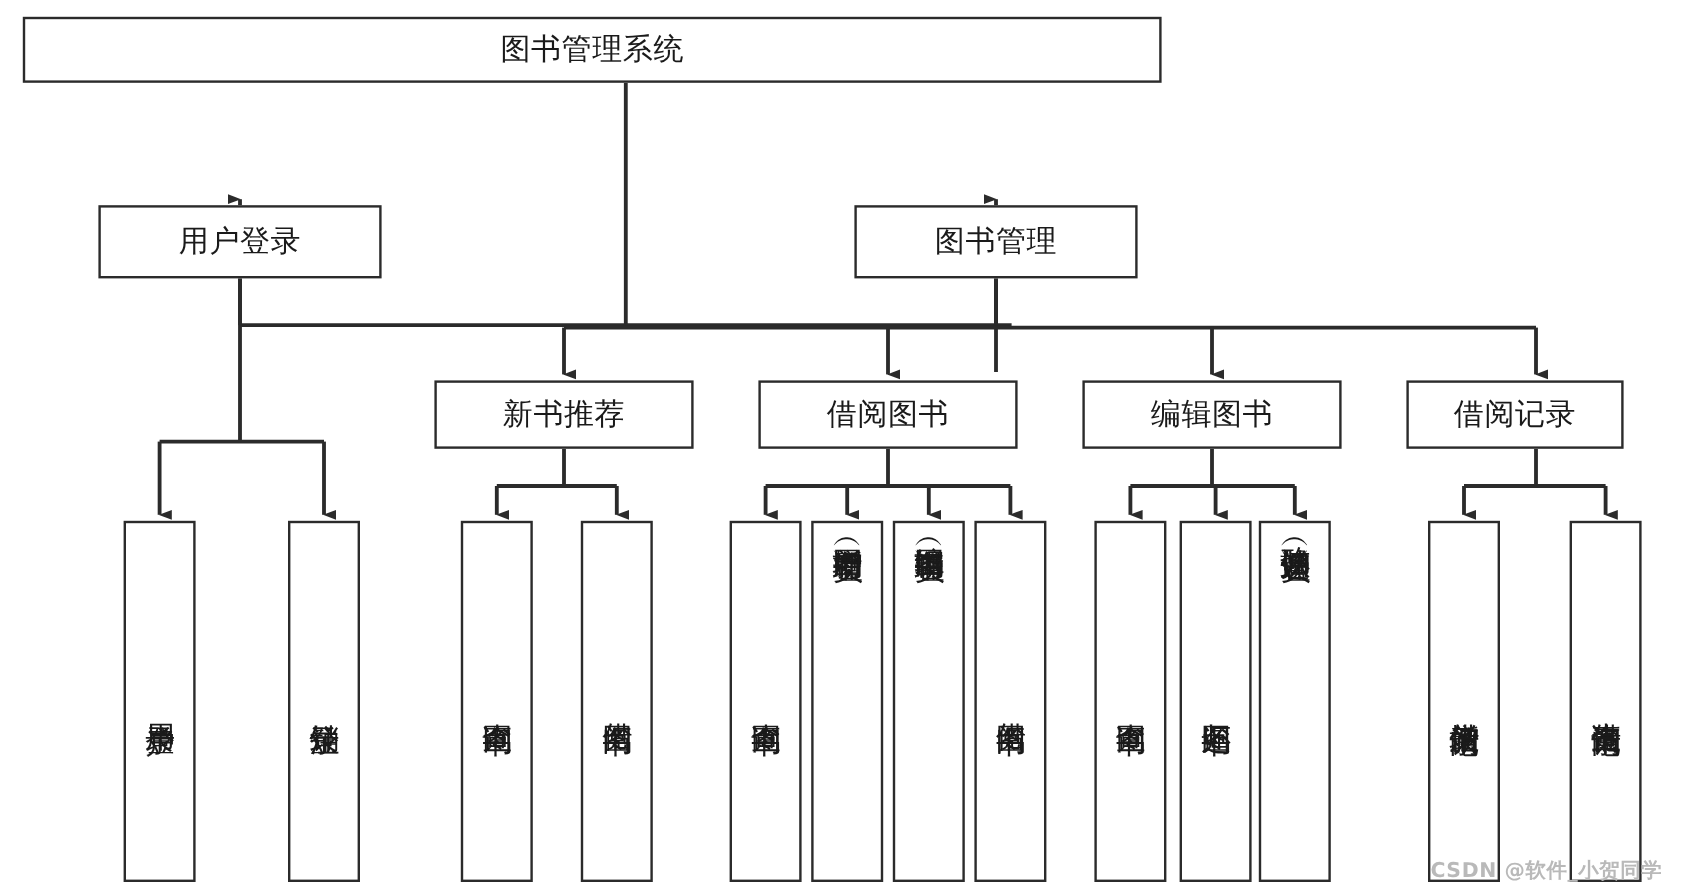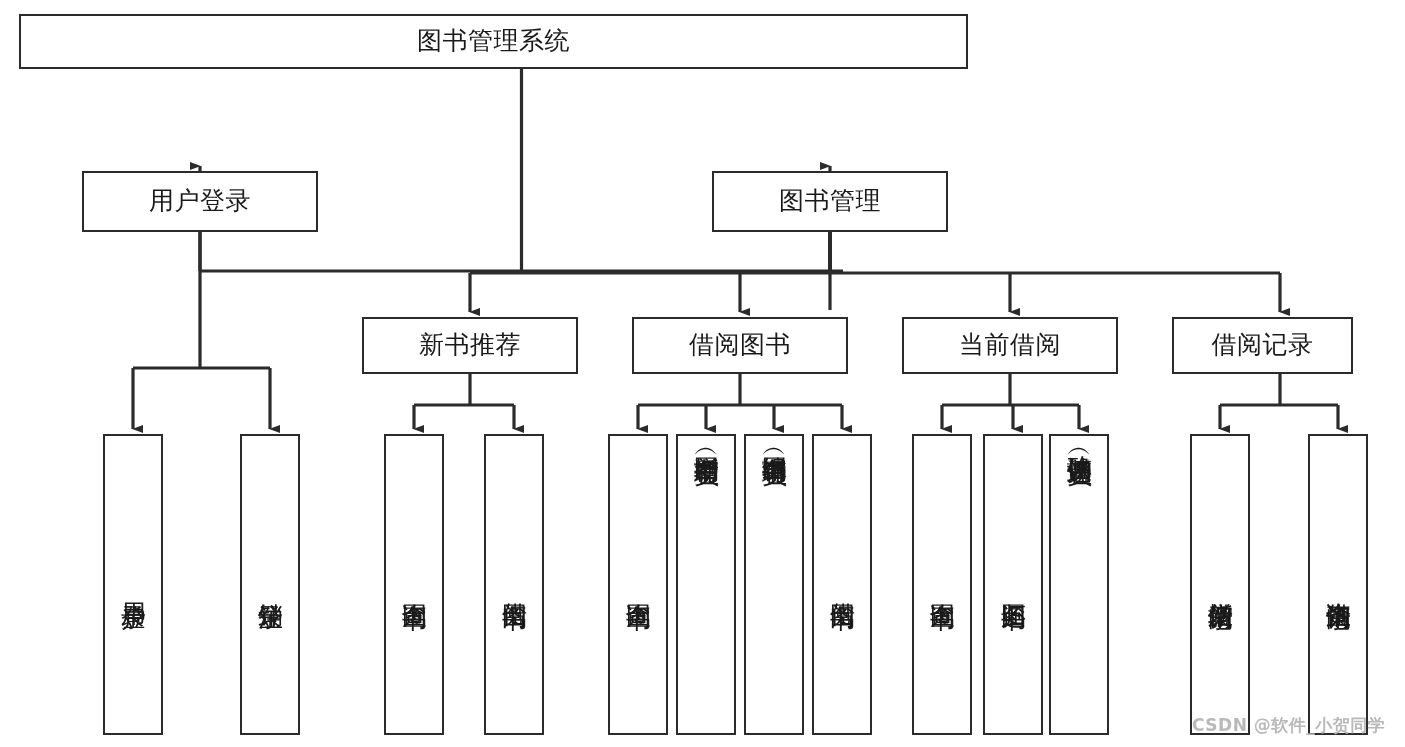--- a/index.html
+++ b/index.html
@@ -143,21 +143,21 @@
     <span class="lbl">新书推荐</span>
   </div>
 
   <div class="node horiz" style="left:712px; top:171px; width:236px; height:61px;">
     <span class="lbl">图书管理</span>
   </div>
   <div class="node horiz" style="left:632px; top:317px; width:216px; height:57px;">
     <span class="lbl">借阅图书</span>
   </div>
   <div class="node horiz" style="left:902px; top:317px; width:216px; height:57px;">
-    <span class="lbl">当前借阅</span>
+    <span class="lbl">编辑图书</span>
   </div>
   <div class="node horiz" style="left:1172px; top:317px; width:181px; height:57px;">
     <span class="lbl">借阅记录</span>
   </div>
 
   <div class="node vert mid" style="left:103px; top:434px; width:60px; height:301px;">
     <span class="lbl">用户登录</span>
   </div>
   <div class="node vert mid" style="left:240px; top:434px; width:60px; height:301px;">
     <span class="lbl">注销登录</span>

